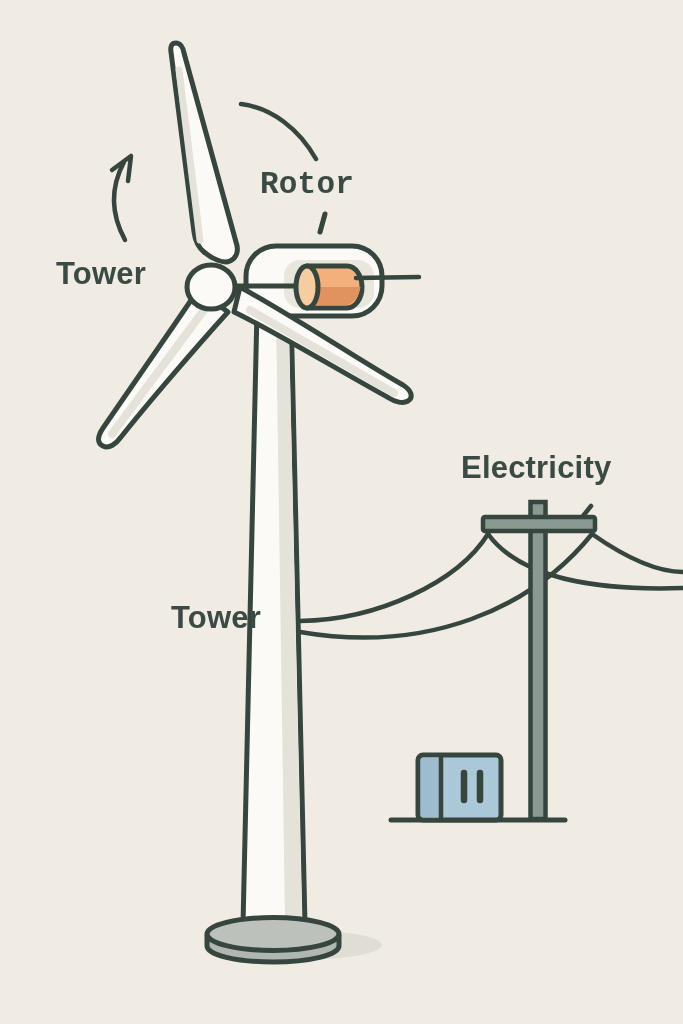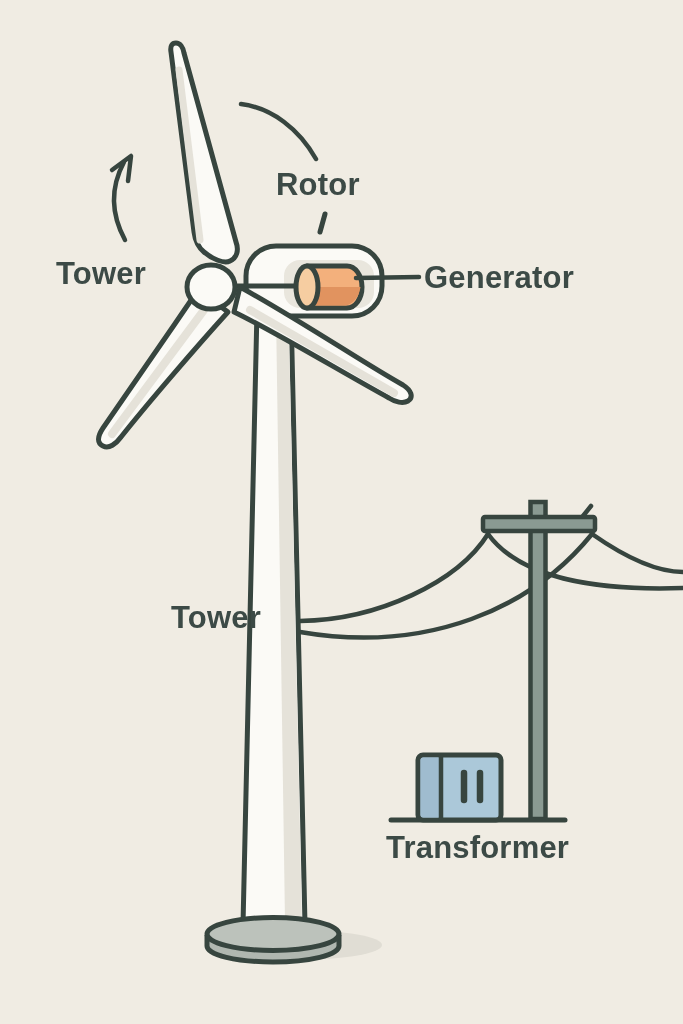--- a/index.html
+++ b/index.html
@@ -14,21 +14,21 @@
   .stage{
     position:relative;width:683px;height:1024px;overflow:hidden;
     background:var(--bg);margin:0 auto;
   }
   .stage svg{position:absolute;left:0;top:0;}
   .lbl{
     position:absolute;font-size:31px;font-weight:600;line-height:1;
     color:var(--text);letter-spacing:0.2px;white-space:nowrap;
   }
   .lbl-wind{left:56px;top:258px;}
-  .lbl-rotor{left:276px;top:169px;}
+  .lbl-rotor{left:260px;top:169px;font-family:Liberation Mono, monospace;}
   .lbl-generator{left:424px;top:262px;}
   .lbl-electricity{left:461px;top:452px;}
   .lbl-tower{left:171px;top:602px;}
   .lbl-transformer{left:386px;top:832px;}
 </style>
 </head>
 <body>
 
 <div class="stage">
 
@@ -100,16 +100,15 @@
     <path d="M 241,104 C 272,108 299,129 316,159" fill="none" stroke="var(--ink)" stroke-width="4.5" stroke-linecap="round"></path>
     <path d="M 325,214 L 320,232" stroke="var(--ink)" stroke-width="5" stroke-linecap="round"></path>
     <g fill="none" stroke="var(--ink)" stroke-width="4.5" stroke-linecap="round" stroke-linejoin="round">
       <path d="M 125,240 C 112,216 109,190 124,162"></path>
       <path d="M 112,170 L 131,156 L 128,181"></path>
     </g>
   </svg>
 
   <div class="lbl lbl-wind">Tower</div>
   <div class="lbl lbl-rotor">Rotor</div>
-  <div class="lbl lbl-generator">Generator</div>
+  <div class="lbl lbl-electricity">Electricity</div>
   <div class="lbl lbl-tower">Tower</div>
-  <div class="lbl lbl-transformer">Transformer</div>
 </div>
 
 </body></html>

